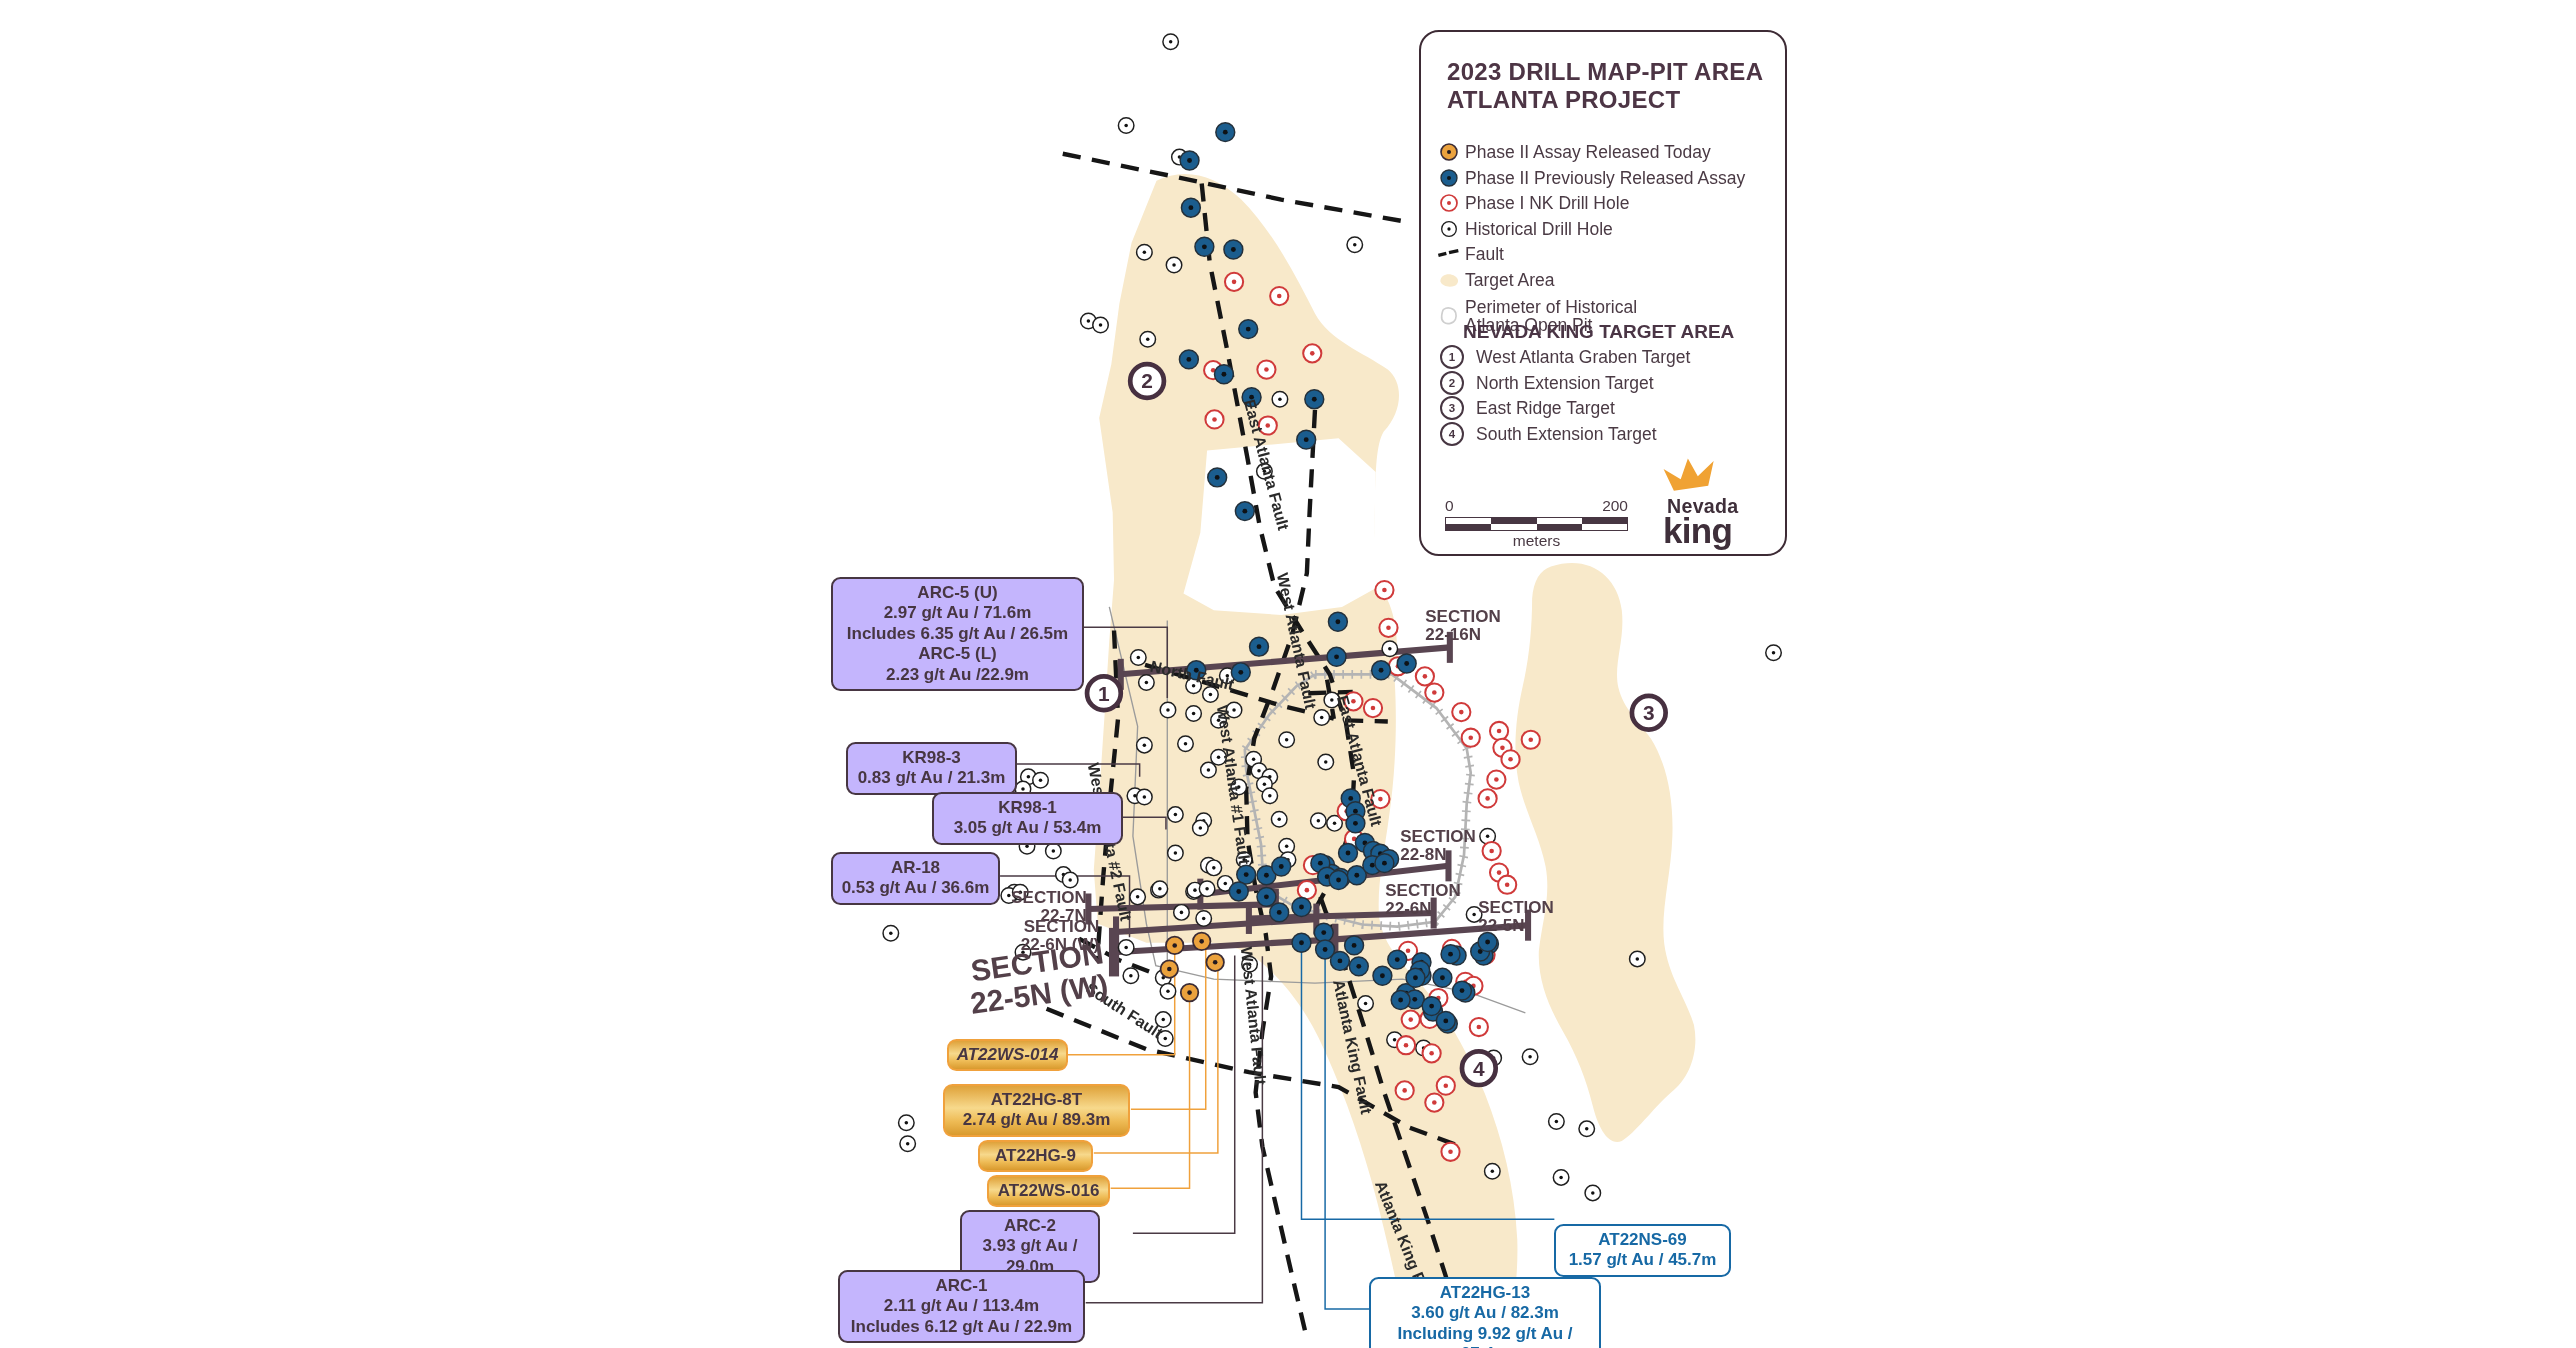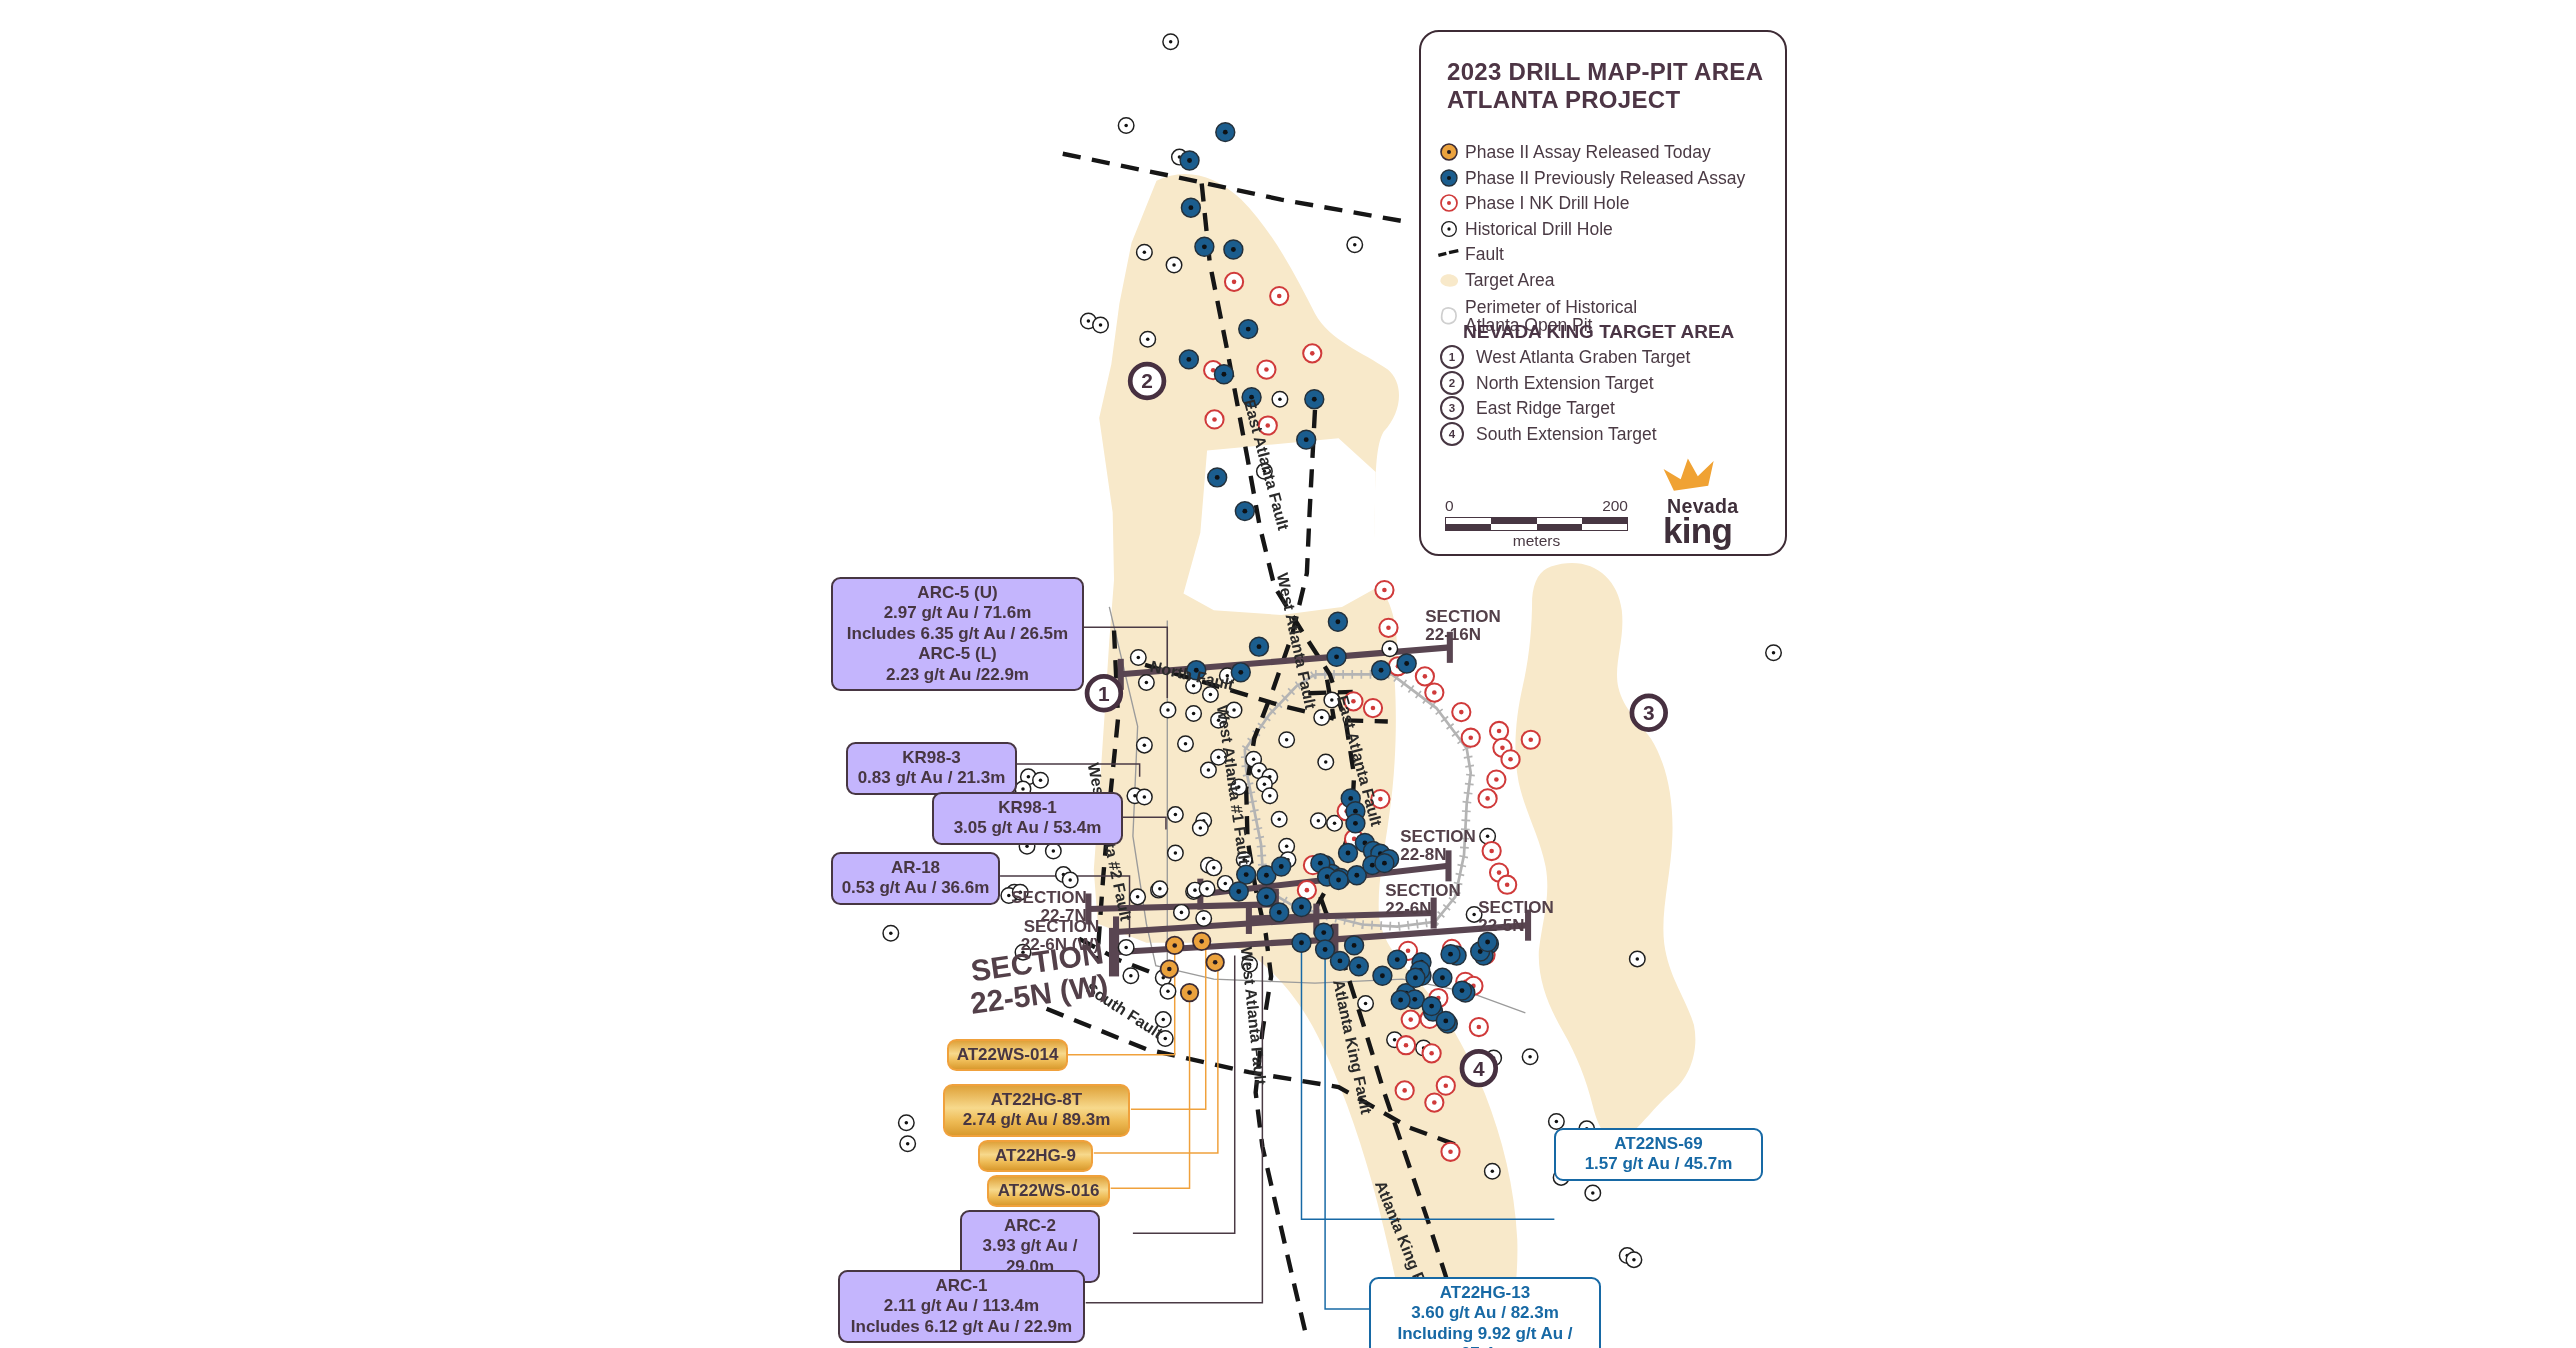--- a/index.html
+++ b/index.html
@@ -1045,21 +1045,21 @@
         <div>0.83 g/t Au / 21.3m</div>
       </div>
       <div class="box white" style="left: 932px; top: 792px; width: 191px;">
         <div>KR98-1</div>
         <div>3.05 g/t Au / 53.4m</div>
       </div>
       <div class="box white" style="left: 831px; top: 852px; width: 169px;">
         <div>AR-18</div>
         <div>0.53 g/t Au / 36.6m</div>
       </div>
-      <div class="box orange" style="left: 947px; top: 1039px; width: 121px;">
+      <div class="box orange" style="left: 947px; top: 1039px; width: 121px; font-style: italic;">
         <div>AT22WS-014</div>
       </div>
       <div class="box orange" style="left: 943px; top: 1084px; width: 187px;">
         <div>AT22HG-8T</div>
         <div>2.74 g/t Au / 89.3m</div>
       </div>
       <div class="box orange" style="left: 978px; top: 1140px; width: 115px;">
         <div>AT22HG-9</div>
       </div>
       <div class="box orange" style="left: 987px; top: 1175px; width: 123px;">
@@ -1067,21 +1067,21 @@
       </div>
       <div class="box white" style="left: 960px; top: 1210px; width: 140px;">
         <div>ARC-2</div>
         <div>3.93 g/t Au / 29.0m</div>
       </div>
       <div class="box white" style="left: 838px; top: 1270px; width: 247px;">
         <div>ARC-1</div>
         <div>2.11 g/t Au / 113.4m</div>
         <div>Includes 6.12 g/t Au / 22.9m</div>
       </div>
-      <div class="box blue" style="left: 1554px; top: 1128px; width: 209px; border-radius: 9px;">
+      <div class="box blue" style="left: 1554px; top: 1224px; width: 177px;">
         <div>AT22NS-69</div>
         <div>1.57 g/t Au / 45.7m</div>
       </div>
       <div class="box blue" style="left: 1369px; top: 1277px; width: 232px;">
         <div>AT22HG-13</div>
         <div>3.60 g/t Au / 82.3m</div>
         <div>Including 9.92 g/t Au / 27.4m</div>
       </div>
     </div>
 

